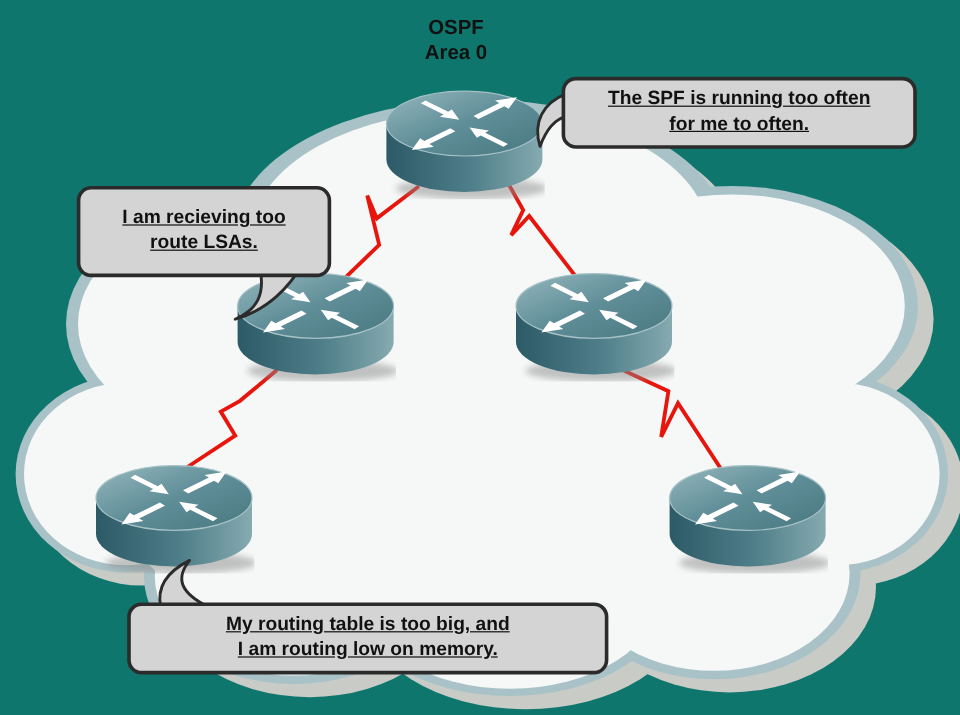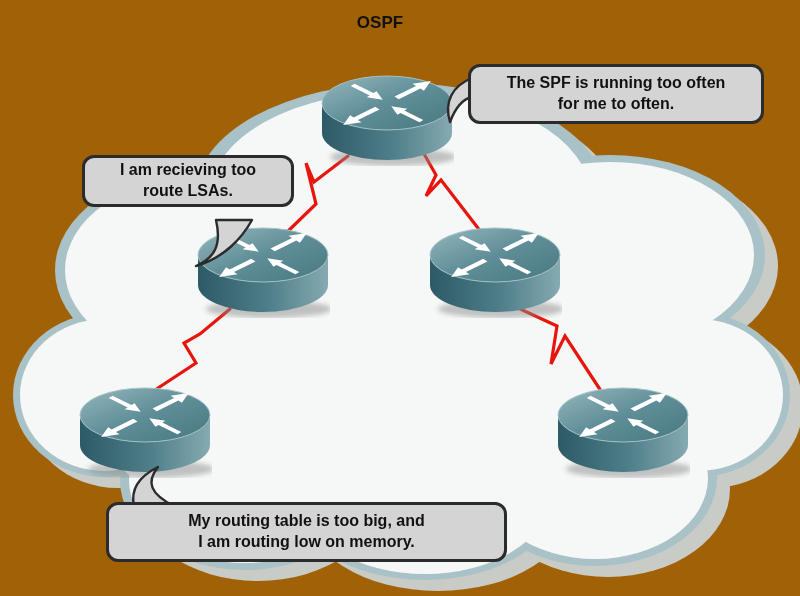--- a/index.html
+++ b/index.html
@@ -1,32 +1,32 @@
 <!DOCTYPE html>
 <html><head>
 <meta charset="utf-8">
 <style>
   html,body{margin:0;padding:0;background:#fff;}
   .stage{
-    position:relative;width:800px;height:596px;background:#a16207;overflow:hidden;
+    position:relative;width:800px;height:596px;background:#0f766e;overflow:hidden;
     font-family:"Liberation Sans", sans-serif;
   }
   .stage svg{position:absolute;left:0;top:0;}
   .title{
     position:absolute;left:318px;top:12px;width:124px;text-align:center;
     font-size:17px;font-weight:bold;color:#111;line-height:1.25;
   }
   .bubble{
     position:absolute;background:#d4d4d4;border:3px solid #2b2b2b;border-radius:12px;
     display:flex;flex-direction:column;justify-content:center;align-items:center;
     font-size:16px;font-weight:bold;color:#111;line-height:1.3;text-align:center;
-    box-sizing:border-box;padding:4px 8px;z-index:5;
+    box-sizing:border-box;padding:4px 8px;z-index:5;text-decoration:underline;
   }
   .bubble-spf{left:468px;top:64px;width:296px;height:60px;}
-  .bubble-lsa{left:82px;top:155px;width:212px;height:52px;}
+  .bubble-lsa{left:64px;top:155px;width:212px;height:76px;}
   .bubble-memory{left:106px;top:502px;width:401px;height:60px;}
 </style>
 </head>
 <body>
 
 <div class="stage">
 
   <svg width="800" height="596" viewBox="0 0 800 596">
     <defs>
       <linearGradient id="gradTop" x1="0" y1="0" x2="1" y2="1">
@@ -116,20 +116,21 @@
 
     <g fill="#d4d4d4" stroke="#2b2b2b" stroke-width="2.4" stroke-linejoin="round">
       <path d="M 472,78 C 452,86 444,102 450,122 C 456,106 463,99 472,97 Z"></path>
       <path d="M 216,220 C 222,246 214,258 196,266 C 224,258 242,238 252,220 Z"></path>
       <path d="M 134,506 C 130,488 140,476 158,467 C 146,482 150,494 174,506 Z"></path>
     </g>
   </svg>
 
   <div class="title">
     <div>OSPF</div>
+    <div>Area 0</div>
   </div>
 
   <div class="bubble bubble-spf">
     <div>The SPF is running too often</div>
     <div>for me to often.</div>
   </div>
 
   <div class="bubble bubble-lsa">
     <div>I am recieving too</div>
     <div>route LSAs.</div>

